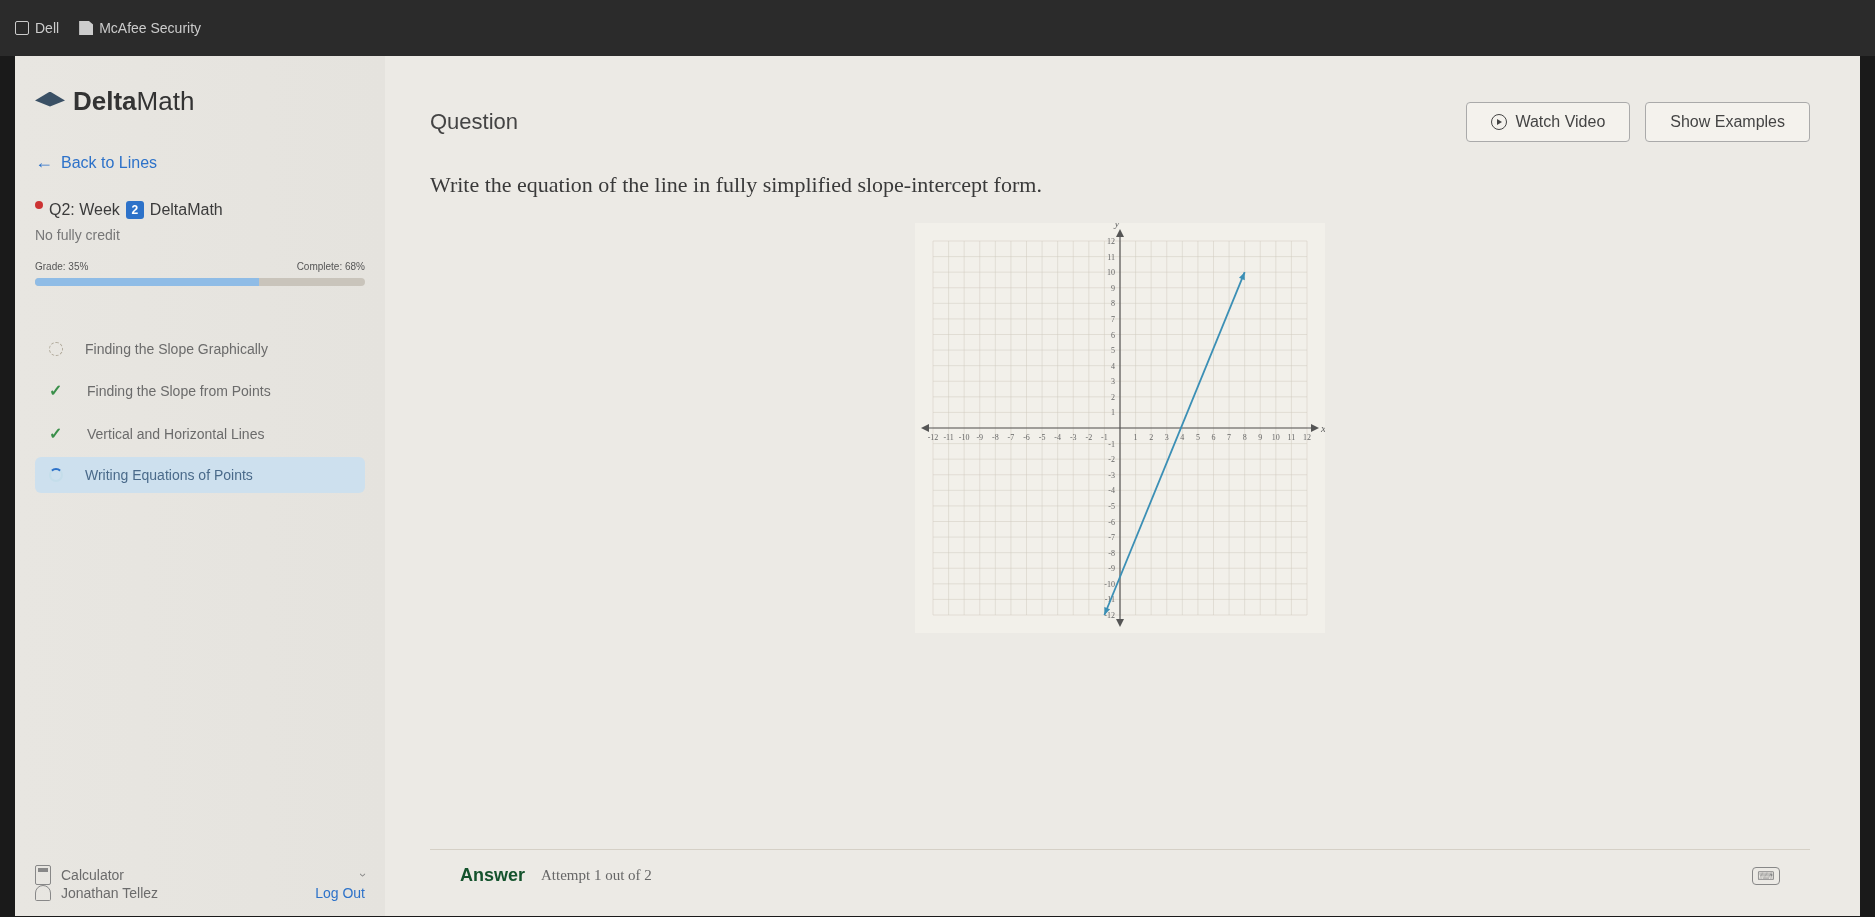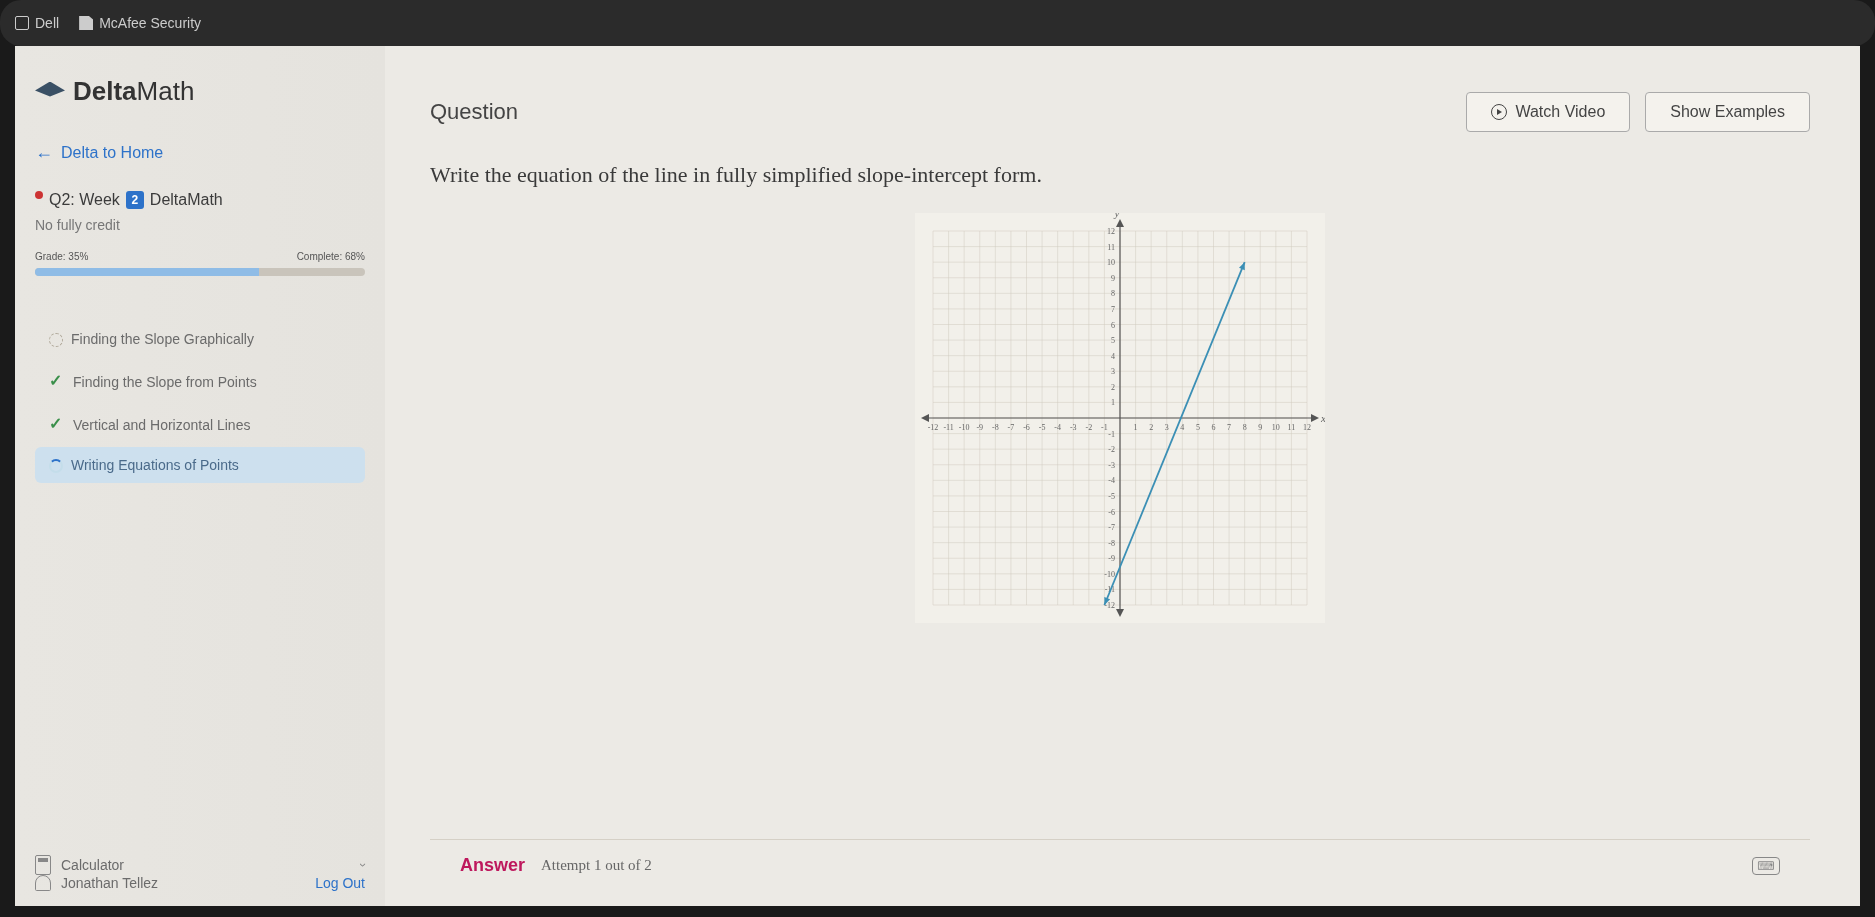--- a/index.html
+++ b/index.html
@@ -4,29 +4,28 @@
 <style>
 * { margin: 0; padding: 0; box-sizing: border-box; }
 body {
   font-family: "Segoe UI", Arial, sans-serif;
   background: #1a1a1a;
   width: 1875px;
   height: 917px;
   overflow: hidden;
 }
 .browser-bar {
-  height: 46px;
+  height: 56px;
   background: #2b2b2b;
   display: flex;
   align-items: center;
   padding: 0 15px;
   gap: 20px;
   color: #ccc;
   font-size: 14px;
-  border-radius: 21px;
 }
 .browser-bar .tab-item {
   display: flex;
   align-items: center;
   gap: 6px;
 }
 .folder-icon, .page-icon { width: 14px; height: 14px; }
 .folder-icon { border: 1px solid #ccc; border-radius: 2px; }
 .page-icon { background: #ccc; clip-path: polygon(0 0, 70% 0, 100% 25%, 100% 100%, 0 100%); }
 .app-frame {
@@ -61,21 +60,21 @@
   display: flex; gap: 6px; }
 .red-dot { width: 8px; height: 8px; background: #c33; border-radius: 50%; }
 .badge { display:inline-flex;align-items:center;justify-content:center;
   background:#2d72c9;color:#fff;width:18px;height:18px;border-radius:3px;font-size:12px;font-weight:bold;}
 .sub-label { font-size: 14px; color: #777; margin-bottom: 18px; }
 .stats-row { display: flex; justify-content: space-between; font-size: 10px; color: #555; margin-bottom: 6px;}
 .progress-track { height: 8px; background: #c9c4bb; border-radius: 4px; overflow: hidden; margin-bottom: 45px; position: relative;}
 .progress-fill-2 { height:100%; background:#8fbce6; width:68%; }
 .topic-list { display:flex; flex-direction:column; gap:4px; }
 .topic-item {
-  display:flex; align-items:flex-end; gap:8px;
+  display:flex; align-items:center; gap:22px;
   padding:10px 14px; border-radius:6px; font-size:14px; color:#6b6b6b;
   cursor:pointer;
 }
 .topic-item.active { background:#cde0ee; color:#4a6a8a; }
 .check-icon { color:#3a8f4a; font-weight:bold; font-size:16px; width:16px;}
 .circle-icon { width:14px; height:14px; border:1.5px dashed #b0a99a; border-radius:50%;}
 .spinner-icon { width:14px;height:14px;border:2px solid #c4ddea;border-top-color:#2d72c9;border-radius:50%;}
 .sidebar-footer { margin-top:auto; display:flex; flex-direction:column; }
 .footer-row { display:flex; align-items:center; justify-content:space-between; font-size:14px; color:#6b6b6b;}
 .footer-left { display:flex; align-items:center; gap:10px;}
@@ -99,21 +98,21 @@
 .play-circle { width:16px;height:16px;border:1.5px solid #444;border-radius:50%;display:flex;align-items:center;justify-content:center;}
 .play-circle::before{content:"";border-left:5px solid #444;border-top:3px solid transparent;border-bottom:3px solid transparent;margin-left:1px;}
 .prompt { font-family: Georgia, serif; font-size:22px; color:#3a3a3a; margin-bottom:25px;}
 .graph-wrap { display:flex; justify-content:center; margin-bottom:20px;}
 svg.graph { background:#f2f0ea;}
 .graph text { font-family: Georgia,serif; fill:#666; }
 .answer-row {
   display:flex; align-items:center; gap:16px; padding:15px 30px;
   border-top:1px solid #d5d0c6; margin-top:auto;
 }
-.answer-label { font-size:18px; font-weight:700; color:#be185d;}
+.answer-label { font-size:18px; font-weight:700; color:#14532d;}
 .attempt-text { font-family: Georgia,serif; font-size:15px; color:#666;}
 .kb-icon { margin-left:auto; width:28px;height:18px;border:1.5px solid #888;border-radius:4px;display:flex;align-items:center;justify-content:center;}
 .kb-icon::before{content:"⌨";font-size:12px;color:#888;}
 </style>
 </head>
 <body>
 
 <div class="browser-bar">
   <div class="tab-item">
     <div class="folder-icon"></div>
@@ -130,21 +129,21 @@
   <div class="sidebar">
     <div class="logo-row">
       <div class="grad-cap"></div>
       <div class="logo-text">
         <span class="bold">Delta</span><span>Math</span>
       </div>
     </div>
 
     <div class="back-link">
       <span class="back-arrow">←</span>
-      <span>Delta to Home</span>
+      <span>Back to Lines</span>
     </div>
 
     <div class="assignment-title">
       <span class="red-dot"></span>
       <span>Q2: Week</span>
       <span class="badge">2</span>
       <span>DeltaMath</span>
     </div>
     <div class="sub-label">No fully credit</div>
 

